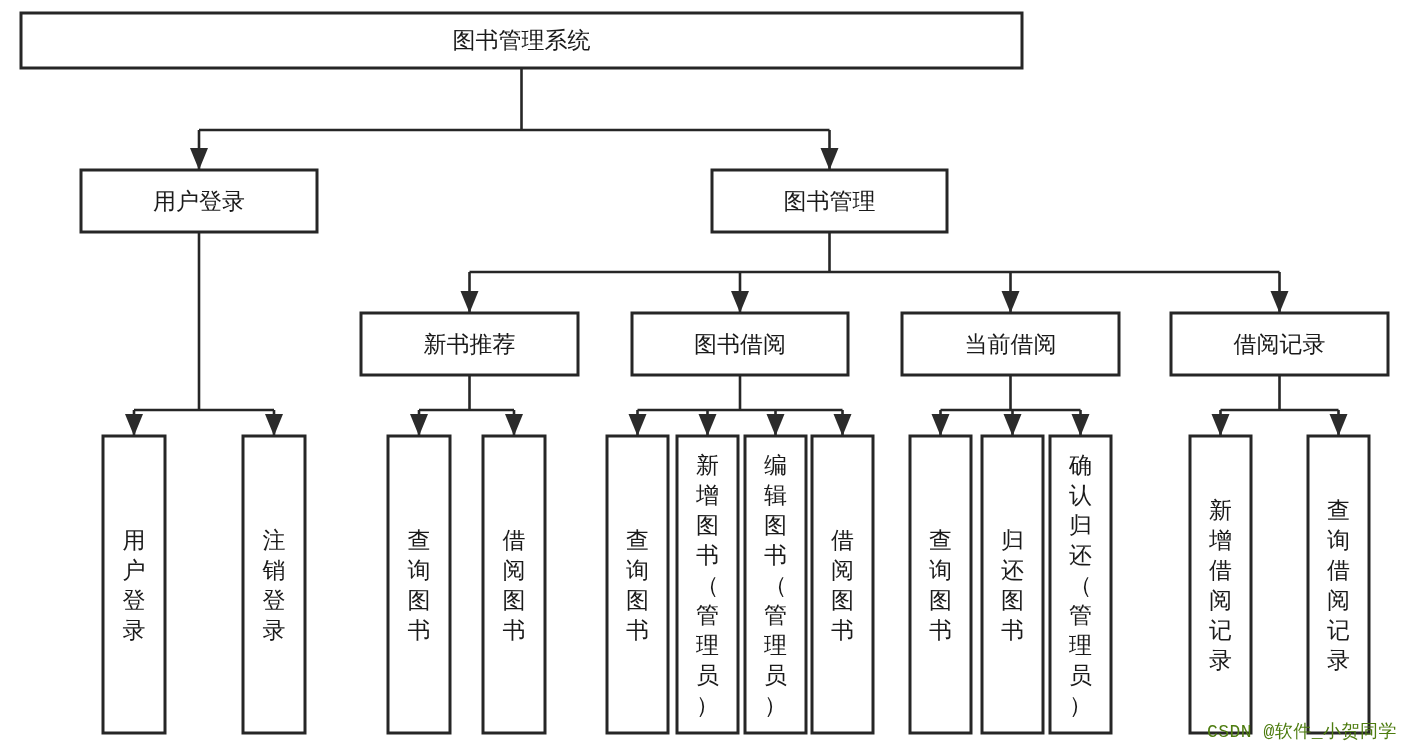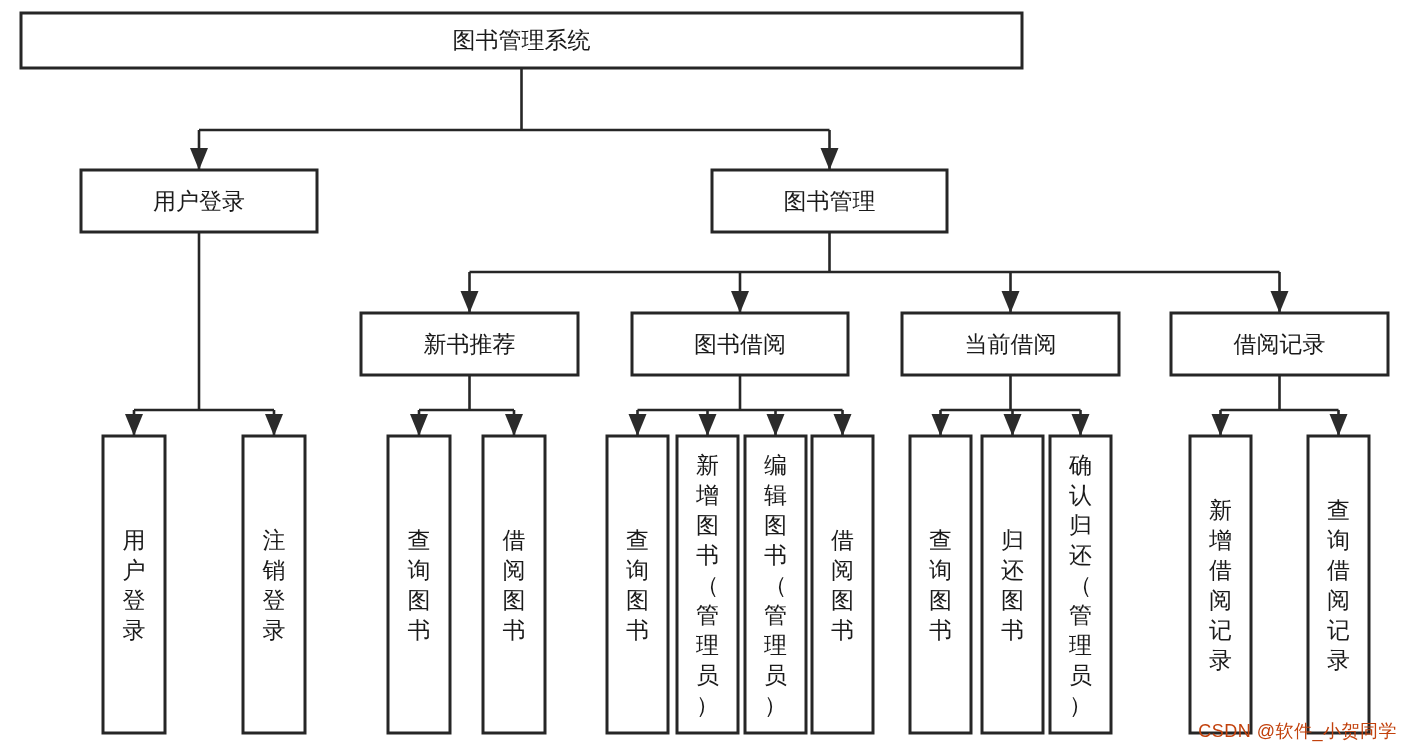--- a/index.html
+++ b/index.html
@@ -51,23 +51,23 @@
   .node-label-v {
     font-family: "DejaVu Sans", "Liberation Sans", sans-serif;
     font-size: 23px;
     fill: #1a1a1a;
     text-anchor: middle;
   }
   .watermark {
     position: absolute;
     right: 8px;
     bottom: 4px;
-    font-family: Liberation Sans, sans-serif;
+    font-family: Liberation Mono, monospace;
     font-size: 18px;
-    color: #c2410c;
+    color: #4d7c0f;
     letter-spacing: 0.5px;
     white-space: nowrap;
     user-select: none;
   }
 </style>
 </head>
 <body>
 
 <div id="canvas">
 

